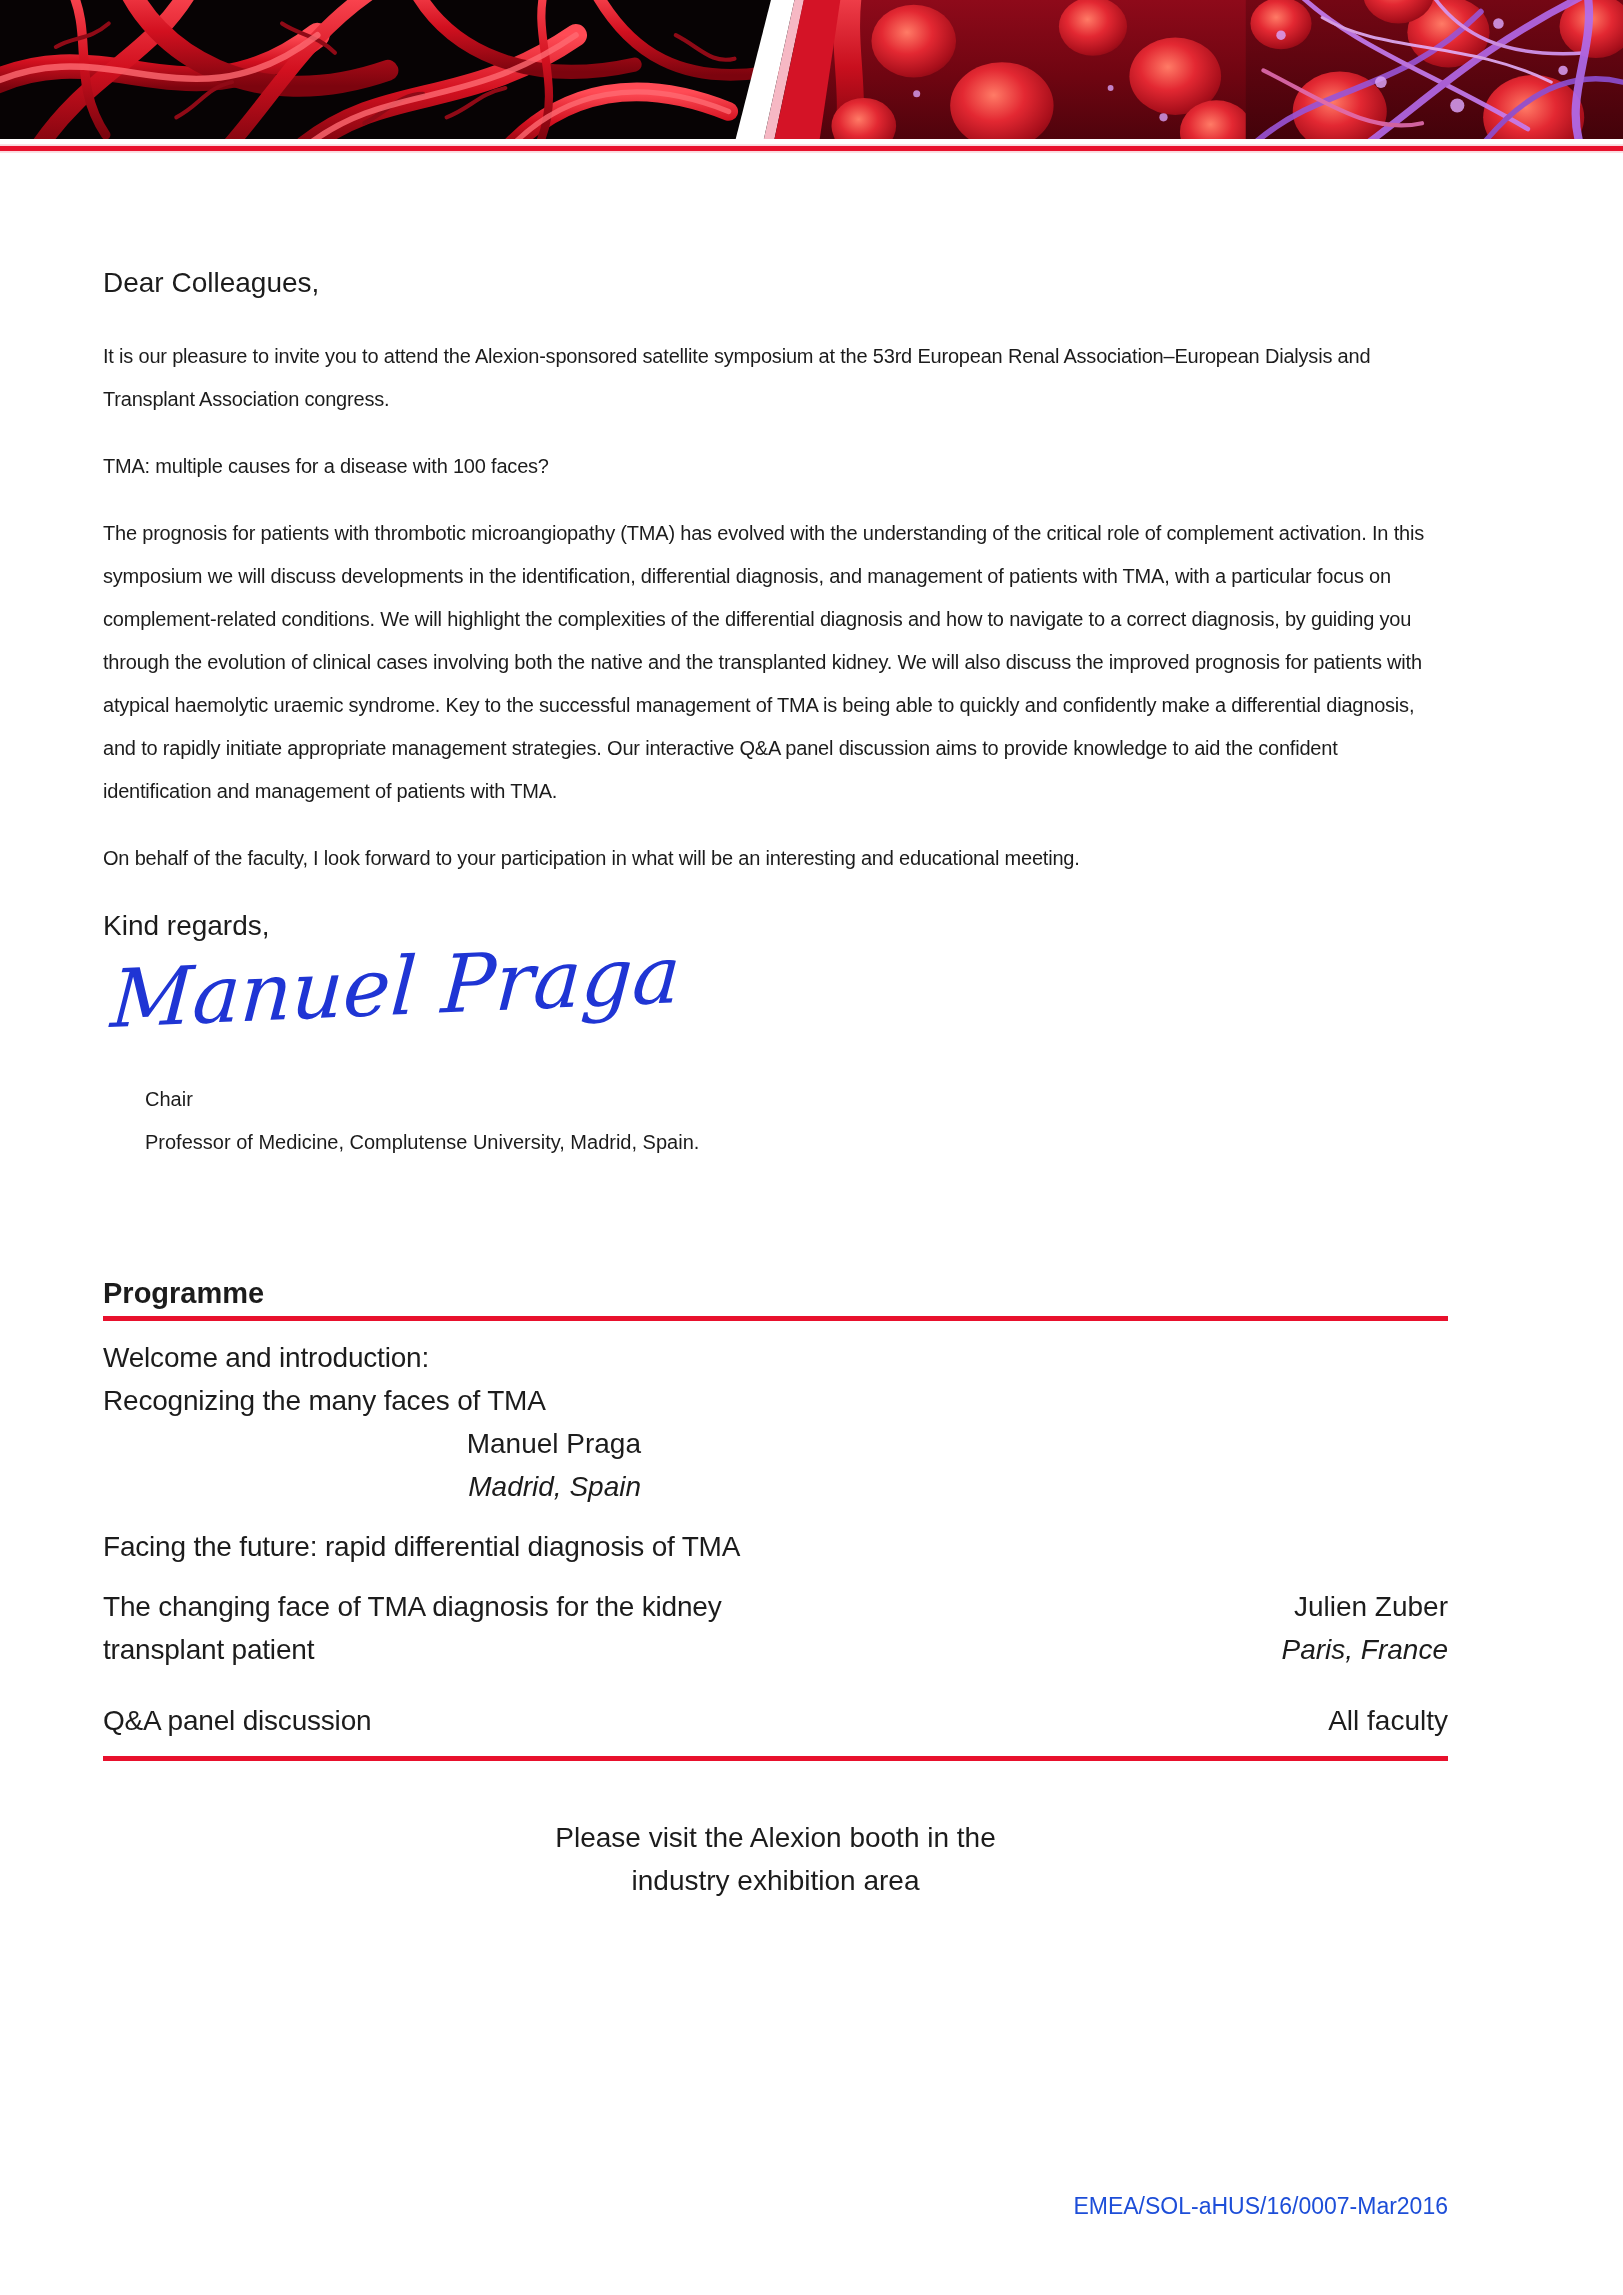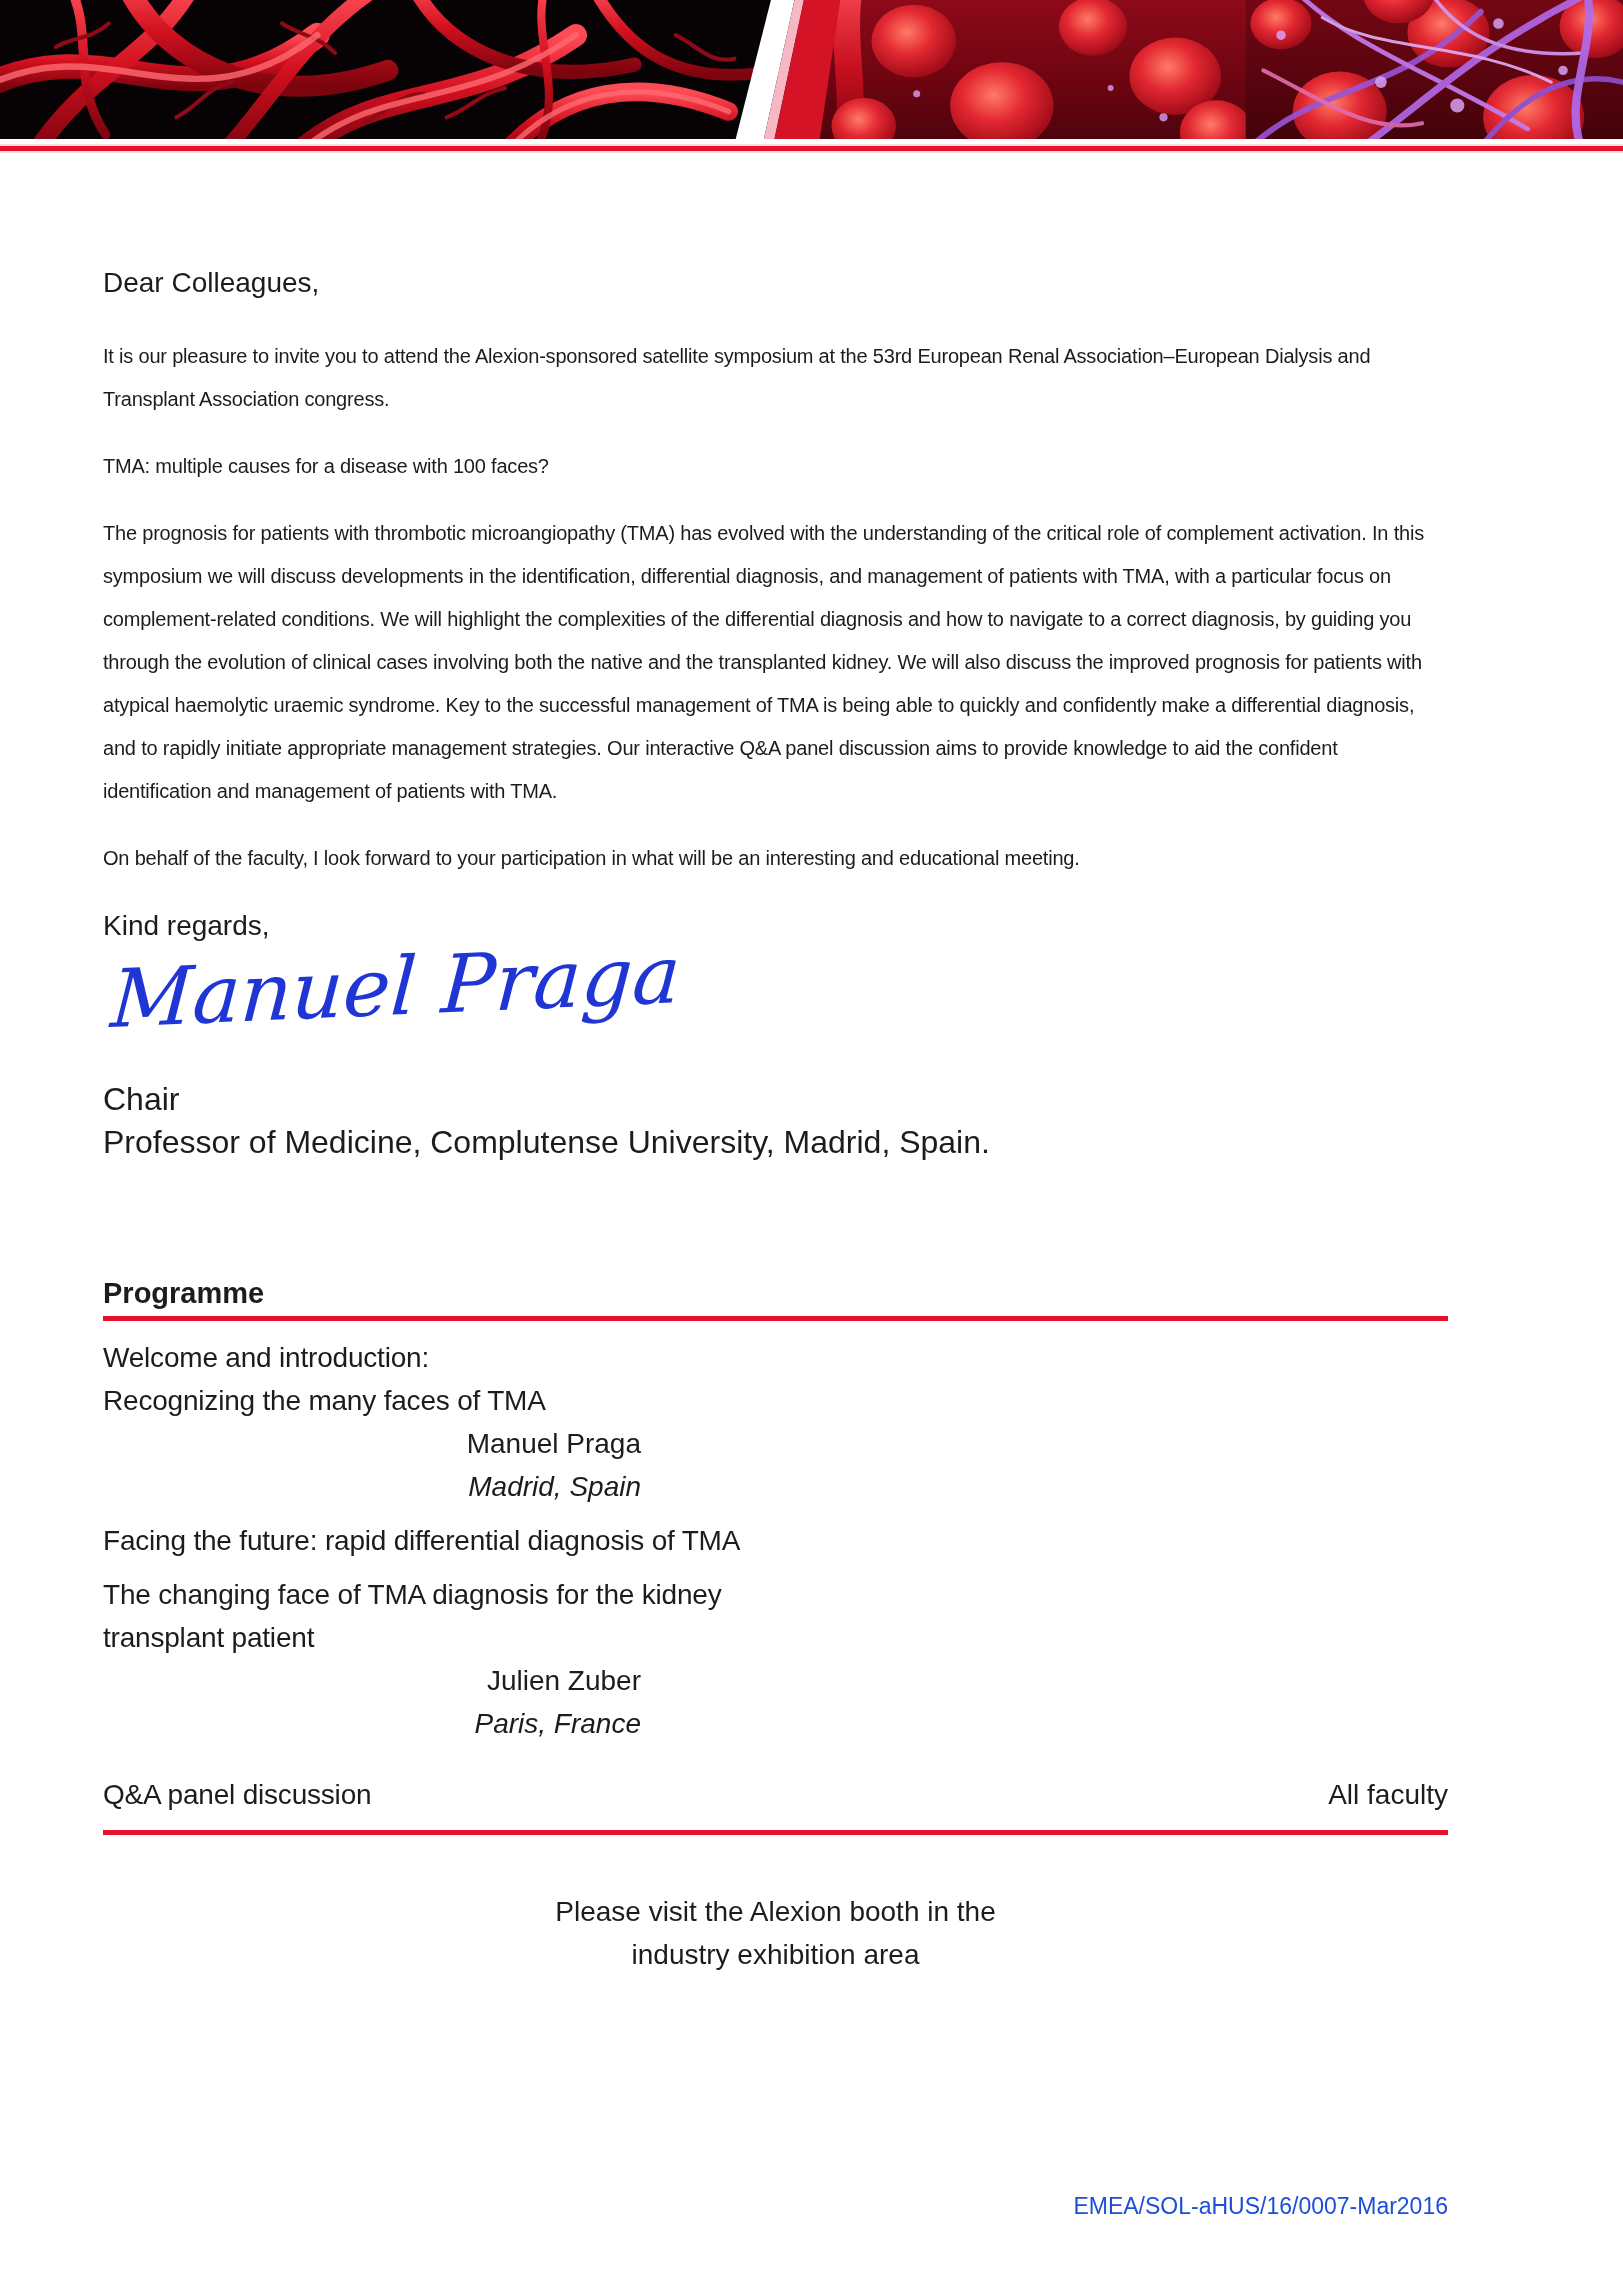--- a/index.html
+++ b/index.html
@@ -35,27 +35,27 @@
     font-family:"DejaVu Serif", serif;
     font-style:italic;
     font-size:80px;
     line-height:100px;
     color:var(--signature-blue);
     transform:rotate(-2.5deg) skewX(-6deg);
     transform-origin:left bottom;
     white-space:nowrap;
     margin-left:4.7px;
   }
-  .sig-lines{font-size:32px;line-height:43px;}
+  .sig-lines{font-size:20px;line-height:43px;margin-left:42px;}
   .programme{margin-top:108px;}
   .programme-heading{font-size:29px;line-height:43px;font-weight:700;margin:0;}
   .rule-mid{height:5.3px;background:var(--accent-red);margin-top:1.2px;}
   .prog-row{display:flex;justify-content:space-between;font-size:28px;line-height:43px;}
   .prog-row.first{margin-top:14.7px;flex-direction:column;}
-  .prog-row.gap{margin-top:11px;flex-direction:column;}
+  .prog-row.gap{margin-top:17px;}
   .prog-row.gap-lg{margin-top:28px;}
   .prog-title{flex:1 1 auto;letter-spacing:-0.2px;}
   .prog-speaker{flex:0 0 auto;text-align:right;max-width:40%;}
   .prog-location{font-style:italic;}
   .rule-bottom{height:5.3px;background:var(--accent-red);margin-top:14px;}
   .booth-note{margin-top:55px;text-align:center;font-size:28px;line-height:43px;}
   .footer-code{
     position:absolute;
     right:175px;
     top:2193px;

